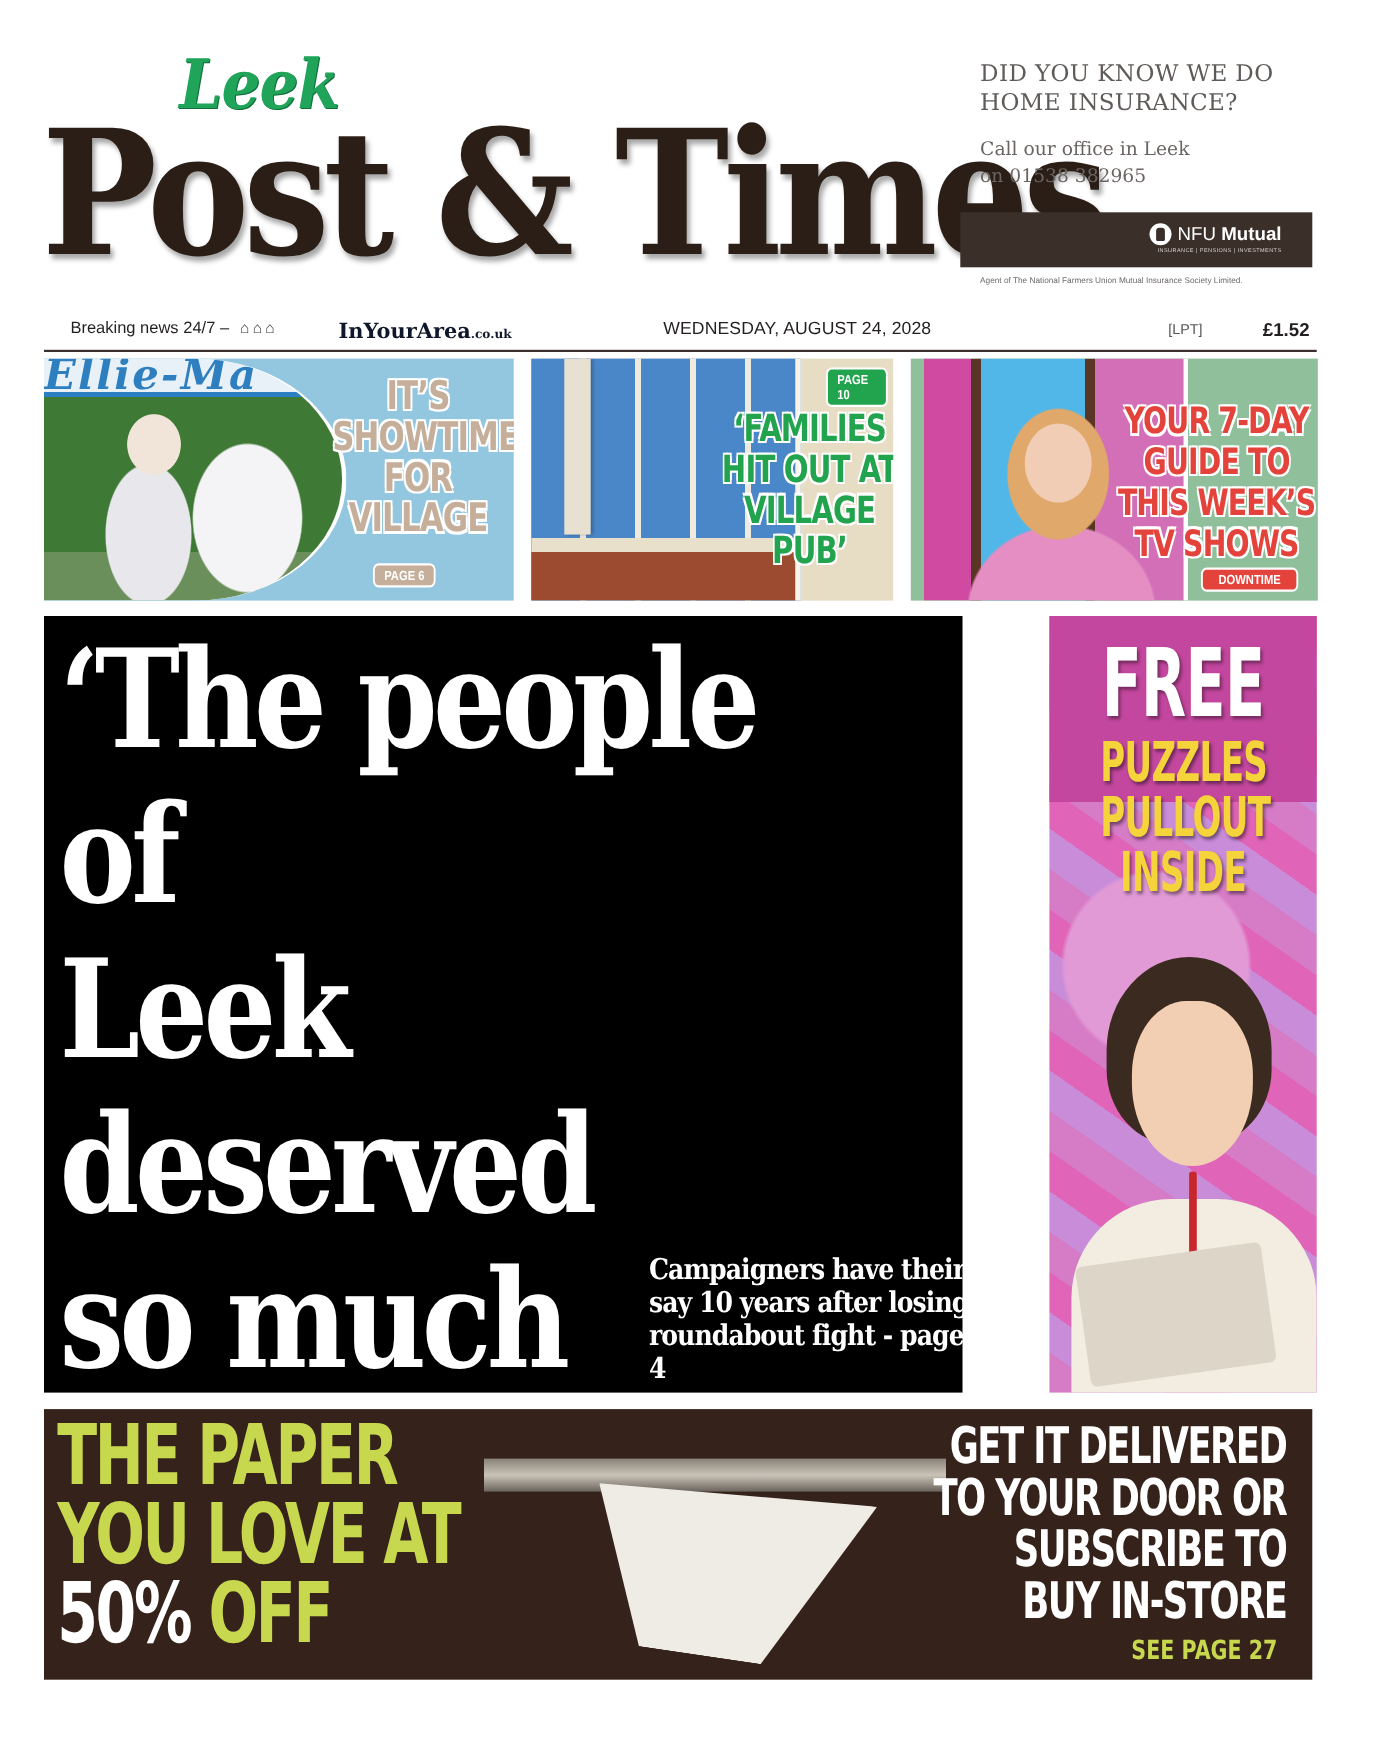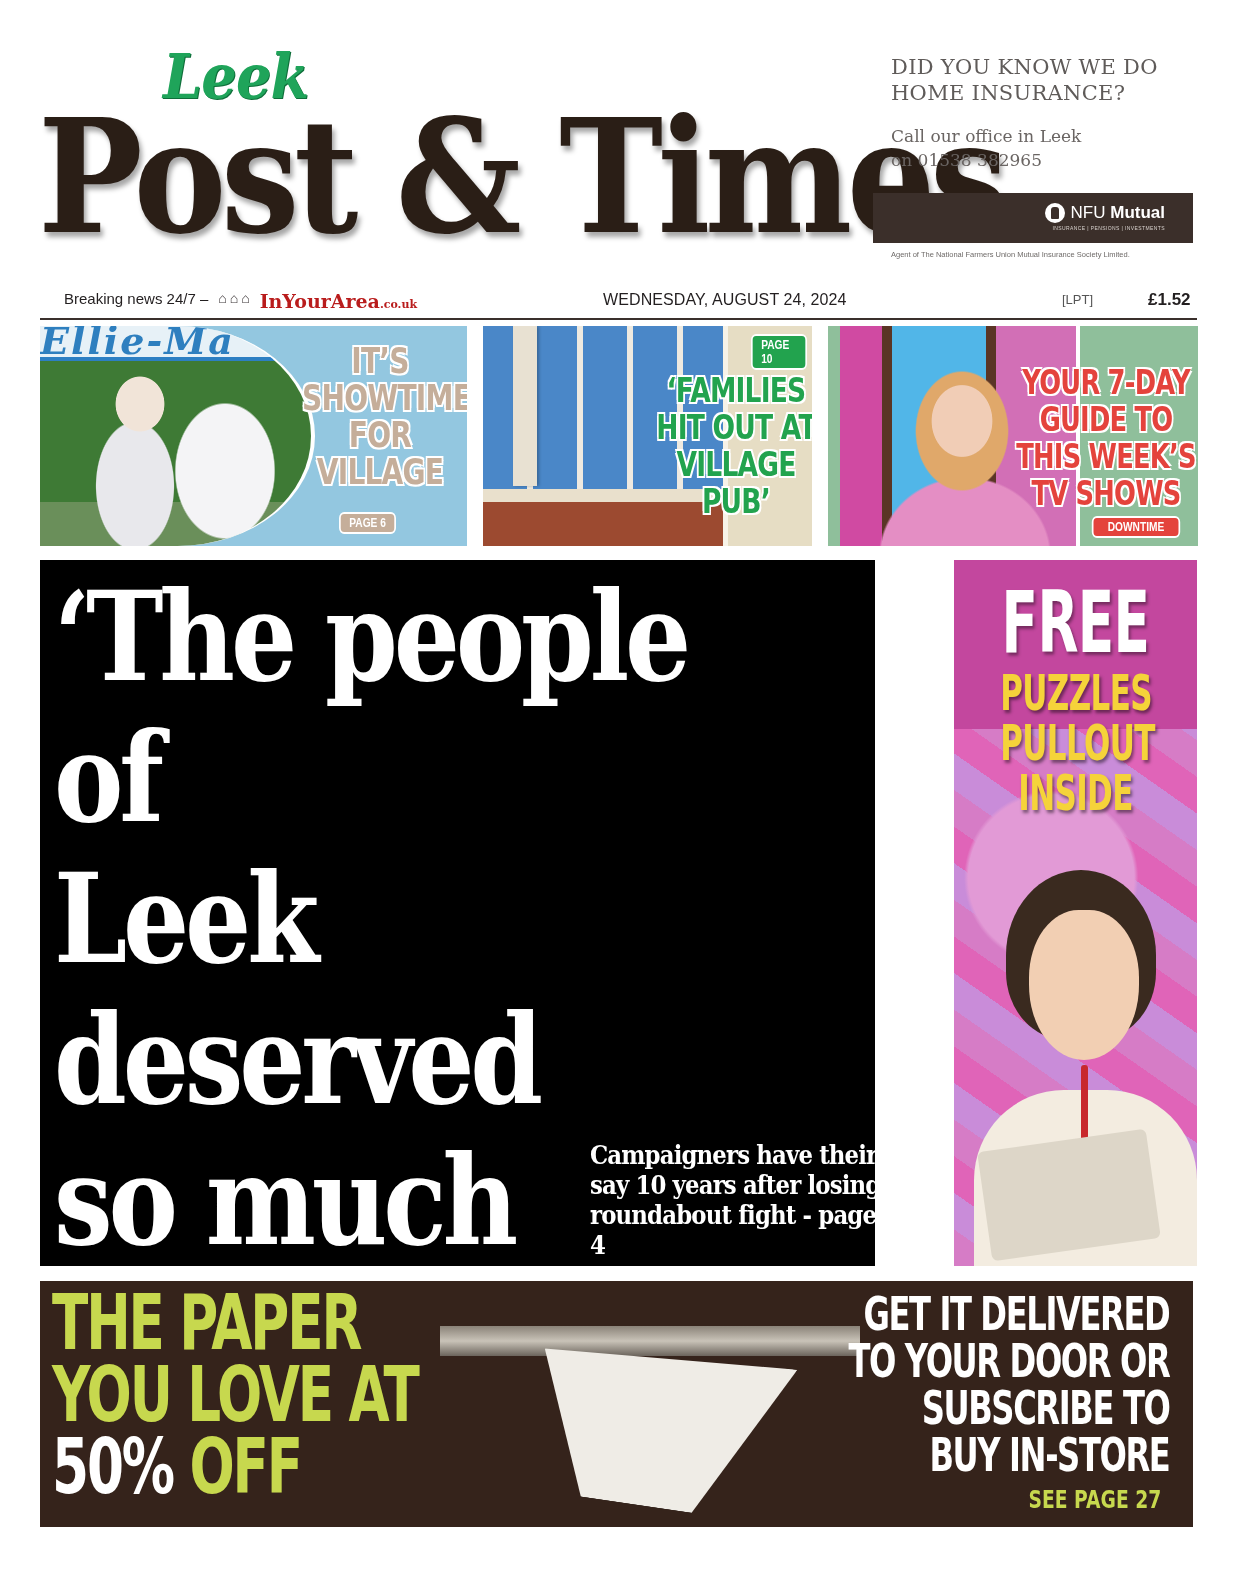--- a/index.html
+++ b/index.html
@@ -46,21 +46,21 @@
   .nfu-tag { position: absolute; right: 28px; top: 32px; font-size: 5px; color: #d8d2ce; letter-spacing: 0.4px; }
   .nfu-foot { position: absolute; left: 18px; top: 202px; font-size: 7.5px; color: #6e6a68; }
 
   
   .dateline {
     position: absolute; left: 40px; top: 286px; width: 1157px; height: 34px;
     border-bottom: 2px solid #3a302c;
   }
   .dl-left { position: absolute; left: 24px; top: 4px; font-size: 15px; display: flex; gap: 10px; }
   .dl-houses { display: inline-flex; gap: 3px; font-size: 14px; color: #3a3436; }
-  .dl-brand { font-family: "DejaVu Serif", serif; font-weight: bold; font-size: 19px; color: #b91c1c; }
+  .dl-brand { font-family: "DejaVu Serif", serif; font-weight: bold; font-size: 19px; color: #0f172a; margin-left: 48px; }
   .dl-brand small { font-size: 11px; font-weight: bold; }
   .dl-date { position: absolute; left: 563px; top: 5px; font-size: 16px; letter-spacing: 0.1px; }
   .dl-code { position: absolute; left: 1022px; top: 6px; font-size: 13px; color: #555; }
   .dl-price { position: absolute; left: 1108px; top: 4px; font-size: 17px; font-weight: bold; }
 
   
   .teaser { position: absolute; top: 326px; height: 220px; overflow: hidden; }
   .t1 { left: 40px; width: 427px; background: #93c7e0; }
   .t2 { left: 483px; width: 329px; background: #e6ddc4; }
   .t3 { left: 828px; width: 370px; background: #8fbf9b; }
@@ -186,21 +186,21 @@
 <div class="dateline">
   <div class="dl-left">
     <span>Breaking news 24/7 –</span>
     <span class="dl-houses">
       <span>⌂</span>
       <span>⌂</span>
       <span>⌂</span>
     </span>
     <span class="dl-brand"><span>InYourArea</span><small>.co.uk</small></span>
   </div>
-  <div class="dl-date">WEDNESDAY, AUGUST 24, 2024</div>
+  <div class="dl-date">WEDNESDAY, AUGUST 24, 2028</div>
   <div class="dl-code">[LPT]</div>
   <div class="dl-price">£1.52</div>
 </div>
 
 <div class="teaser t1">
   <div class="photo">
     <span class="sign">Ellie-Ma</span>
   </div>
   <div class="t-head">
     <div>IT’S</div>

